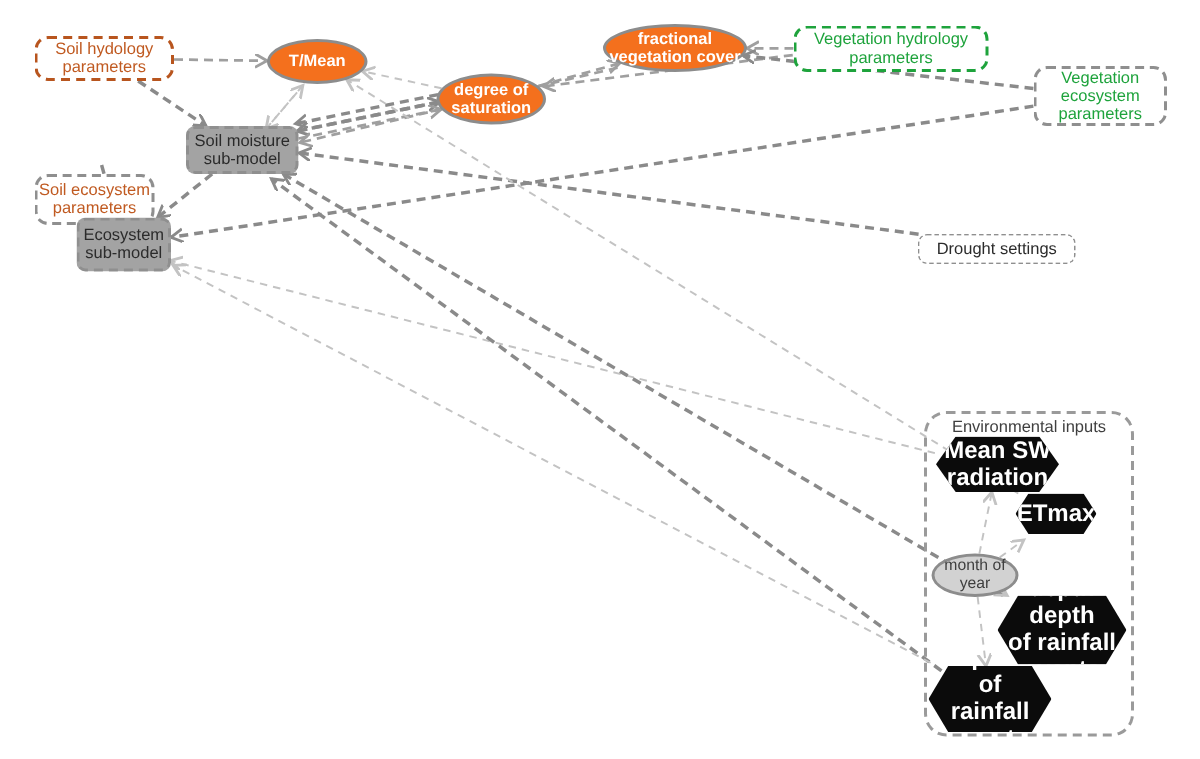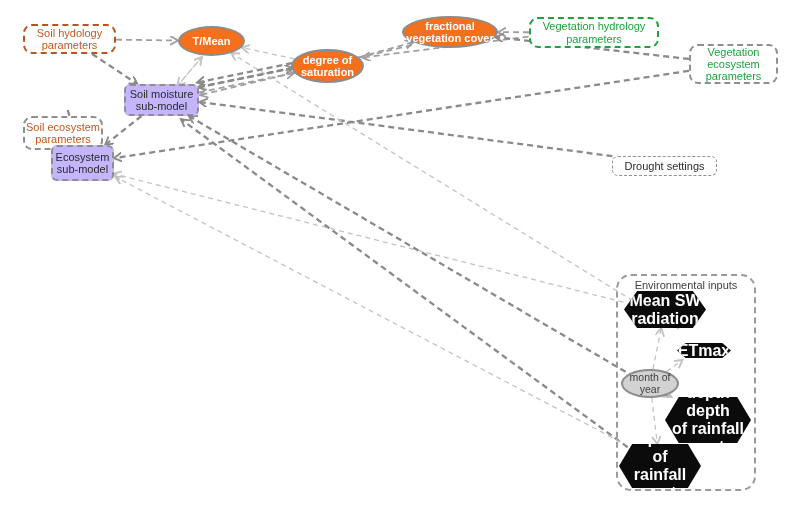--- a/index.html
+++ b/index.html
@@ -11,21 +11,21 @@
   .node{
     position:absolute;z-index:2;display:flex;align-items:center;justify-content:center;
     text-align:center;white-space:pre-line;box-sizing:border-box;line-height:1.12;
   }
   .pbox{border:2px dashed #8f8f8f;border-radius:9px;font-size:11px;background:#ffffff;}
   .pbox.orange-border{border-color:#b8551e;}
   .pbox.green-border{border-color:#1ea33c;}
   .orange-text{color:#c05a21;}
   .green-text{color:#1ea33c;}
   .dark-text{color:#2b2b2b;}
-  .submodel{border:2px dashed #8f8f8f;border-radius:6px;font-size:11px;color:#2b2b2b;background:#c4b5fd;}
+  .submodel{border:2px dashed #8f8f8f;border-radius:6px;font-size:11px;color:#2b2b2b;background:#a3a3a3;}
   .ellipse{
     border-radius:50%;border:2px solid #8c8c8c;background:#f4701d;color:#ffffff;
     font-weight:bold;font-size:11px;
   }
   .ellipse.gray{background:#d2d2d2;color:#3f3f3f;font-weight:normal;font-size:10.5px;}
   .hex{
     background:#0b0b0b;color:#ffffff;font-weight:bold;font-size:16px;
     clip-path:polygon(0 50%,16% 0,84% 0,100% 50%,84% 100%,16% 100%);
     border:none;z-index:3;
   }
@@ -111,21 +111,21 @@
   <div class="node ellipse" style="left:402px;top:16px;width:96px;height:32px;">fractional
 vegetation cover</div>
 
   <div class="node container-box" style="left:616px;top:274px;width:140px;height:217px;">
     <span class="container-label">Environmental inputs</span>
   </div>
 
   <div class="node hex" style="left:624px;top:291px;width:82px;height:37px;">Mean SW
 radiation</div>
 
-  <div class="node hex" style="left:677px;top:343px;width:54px;height:15px;">ETmax</div>
+  <div class="node hex" style="left:677px;top:329px;width:54px;height:27px;">ETmax</div>
 
   <div class="node ellipse gray" style="left:621px;top:369px;width:58px;height:29px;">month of
 year</div>
 
   <div class="node hex" style="left:665px;top:397px;width:86px;height:46px;">depth depth
 of rainfall
 events</div>
 
   <div class="node hex" style="left:619px;top:444px;width:82px;height:44px;">frequency of
 rainfall

